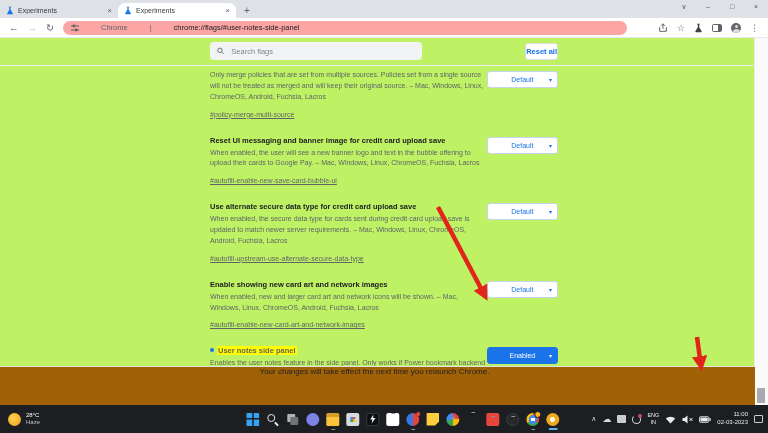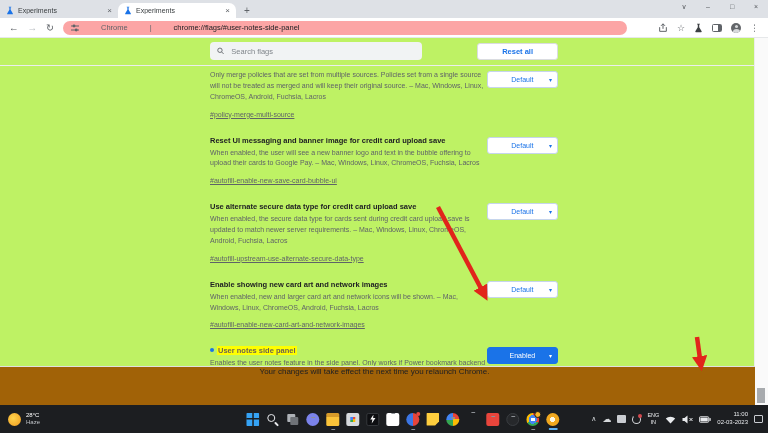--- a/index.html
+++ b/index.html
@@ -39,21 +39,21 @@
 
   
   .page{position:absolute;top:38px;left:0;right:0;bottom:67px;background:#bef264;overflow:hidden;}
   .search-section{border-bottom:1px solid #ebedef;padding:4px 0 5px;}
   .search-row{width:348px;margin:0 auto;display:flex;align-items:center;justify-content:space-between;}
   .search-input-wrap{width:212px;height:18px;background:#f1f3f4;border-radius:4px;
                      display:flex;align-items:center;gap:5px;padding:0 7px;box-sizing:border-box;}
   .search-input{border:none;background:transparent;outline:none;font-size:7.5px;color:#202124;
                 font-family:"Liberation Sans",sans-serif;width:100%;}
   .search-input::placeholder{color:#80868b;}
-  .reset-btn{height:17px;padding:0 24px;border:1px solid #dadce0;border-radius:3px;background:#fff;
+  .reset-btn{height:17px;padding:0 0;border:1px solid #dadce0;border-radius:3px;background:#fff;
              color:#1a73e8;font-size:7.5px;font-weight:bold;font-family:"Liberation Sans",sans-serif;}
   .flags-list{width:348px;margin:4px auto 0;}
   .flag-entry{display:flex;margin-bottom:15px;}
   .flag-text{width:280px;margin-right:0;}
   .flag-title{font-size:7.5px;font-weight:bold;color:#202124;margin-bottom:3px;}
   .flag-desc{font-size:7px;color:#5f6368;line-height:1.55;}
   .flag-link{font-size:7px;color:#5f6368;text-decoration:underline;display:inline-block;margin-top:4px;cursor:pointer;}
   .flag-select{width:72px;height:17px;border:1px solid #c6d5ec;border-radius:3px;background:#fff;
                color:#1a73e8;font-size:7px;display:flex;align-items:center;justify-content:center;
                align-self:flex-start;margin-top:1px;margin-left:auto;position:relative;cursor:pointer;box-sizing:border-box;}

